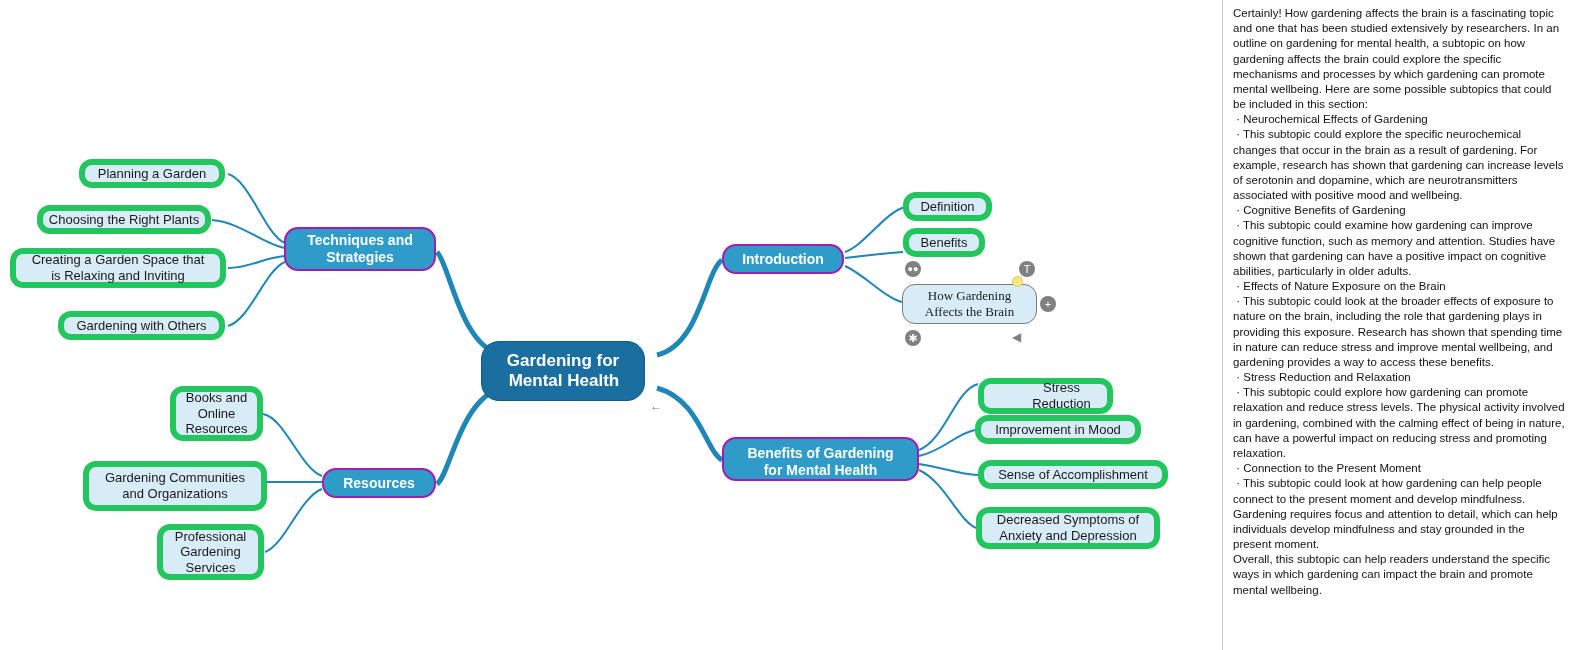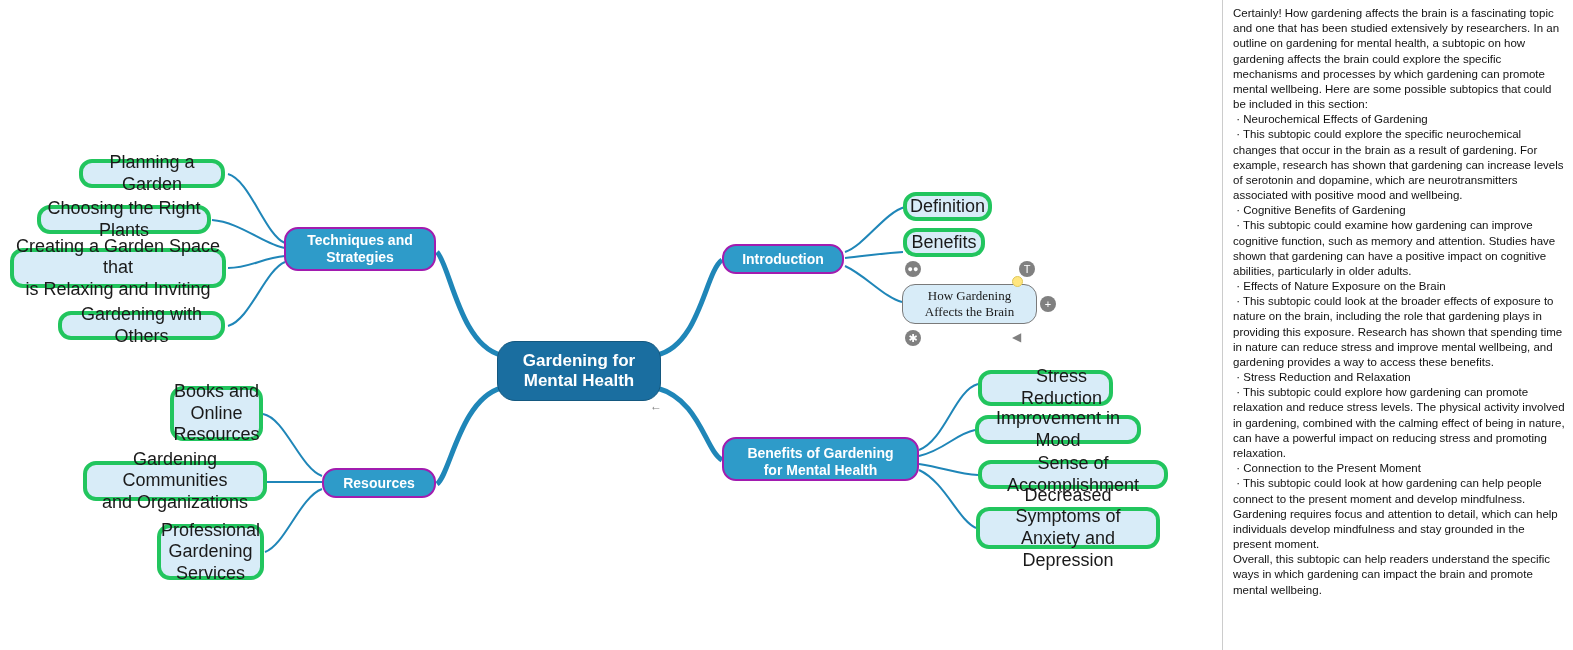--- a/index.html
+++ b/index.html
@@ -51,23 +51,23 @@
     background: #2e9bc9;
     color: #ffffff;
     font-weight: bold;
     font-size: 14px;
     border-radius: 14px;
     border: 2px solid #a21caf;
   }
   .node-leaf {
     background: #d8ecf8;
     color: #1a1a1a;
-    font-size: 18px;
+    font-size: 13px;
     border-radius: 13px;
-    border: 4px solid #22c55e;
+    border: 6px solid #22c55e;
   }
   .node-leaf-sel {
     background: #d8ecf8;
     color: #1a1a1a;
     font-size: 13px;
     border-radius: 13px;
     border: 1px solid #7a7a7a;
   }
   .tool-icon {
     position: absolute;
@@ -150,21 +150,21 @@
     <path d="M845,252 C865,245 885,212 905,207" stroke="#1f86b8" stroke-width="2" fill="none"></path>
     <path d="M845,258 C865,256 885,253 903,252" stroke="#1f86b8" stroke-width="2" fill="none"></path>
     <path d="M845,266 C865,275 885,298 902,302" stroke="#1f86b8" stroke-width="2" fill="none"></path>
 
     <path d="M919,450 C945,440 955,390 978,384" stroke="#1f86b8" stroke-width="2" fill="none"></path>
     <path d="M919,456 C945,450 955,434 975,430" stroke="#1f86b8" stroke-width="2" fill="none"></path>
     <path d="M919,464 C945,468 958,474 978,475" stroke="#1f86b8" stroke-width="2" fill="none"></path>
     <path d="M919,470 C945,482 958,520 976,528" stroke="#1f86b8" stroke-width="2" fill="none"></path>
   </svg>
 
-  <div class="node node-root" style="left:497px; top:341px; width:164px; height:60px;">
+  <div class="node node-root" style="left:481px; top:341px; width:164px; height:60px;text-align:right;">
     <span style="white-space:pre-line;">Gardening for
 Mental Health</span>
   </div>
   <span class="tool-arrow" style="left:650px; top:400px;">←</span>
 
   <div class="node node-main" style="left:284px; top:227px; width:152px; height:44px;">
     <span style="white-space:pre-line;">Techniques and
 Strategies</span>
   </div>
   <div class="node node-leaf" style="left:79px; top:159px; width:146px; height:29px;">
@@ -182,21 +182,21 @@
   </div>
 
   <div class="node node-main" style="left:322px; top:468px; width:114px; height:30px;">
     <span style="white-space:pre-line;">Resources</span>
   </div>
   <div class="node node-leaf" style="left:170px; top:386px; width:93px; height:55px;">
     <span style="white-space:pre-line;">Books and
 Online
 Resources</span>
   </div>
-  <div class="node node-leaf" style="left:83px; top:461px; width:184px; height:40px;">
+  <div class="node node-leaf" style="left:83px; top:461px; width:184px; height:50px;">
     <span style="white-space:pre-line;">Gardening Communities
 and Organizations</span>
   </div>
   <div class="node node-leaf" style="left:157px; top:524px; width:107px; height:56px;">
     <span style="white-space:pre-line;">Professional
 Gardening
 Services</span>
   </div>
 
   <div class="node node-main" style="left:722px; top:244px; width:122px; height:30px;">
@@ -224,21 +224,21 @@
   </div>
   <div class="tool-icon" style="left:905px; top:330px;">
     <span>✱</span>
   </div>
   <span class="tool-arrow" style="left:1012px; top:331px;">◀</span>
 
   <div class="node node-main" style="left:722px; top:437px; width:197px; height:44px;align-items:flex-end;">
     <span style="white-space:pre-line;">Benefits of Gardening
 for Mental Health</span>
   </div>
-  <div class="node node-leaf" style="left:978px; top:370px; width:135px; height:36px;padding-left:32px;">
+  <div class="node node-leaf" style="left:978px; top:378px; width:135px; height:36px;padding-left:32px;">
     <span style="white-space:pre-line;">Stress Reduction</span>
   </div>
   <div class="node node-leaf" style="left:975px; top:415px; width:166px; height:29px;">
     <span style="white-space:pre-line;">Improvement in Mood</span>
   </div>
   <div class="node node-leaf" style="left:978px; top:460px; width:190px; height:29px;">
     <span style="white-space:pre-line;">Sense of Accomplishment</span>
   </div>
   <div class="node node-leaf" style="left:976px; top:507px; width:184px; height:42px;">
     <span style="white-space:pre-line;">Decreased Symptoms of

